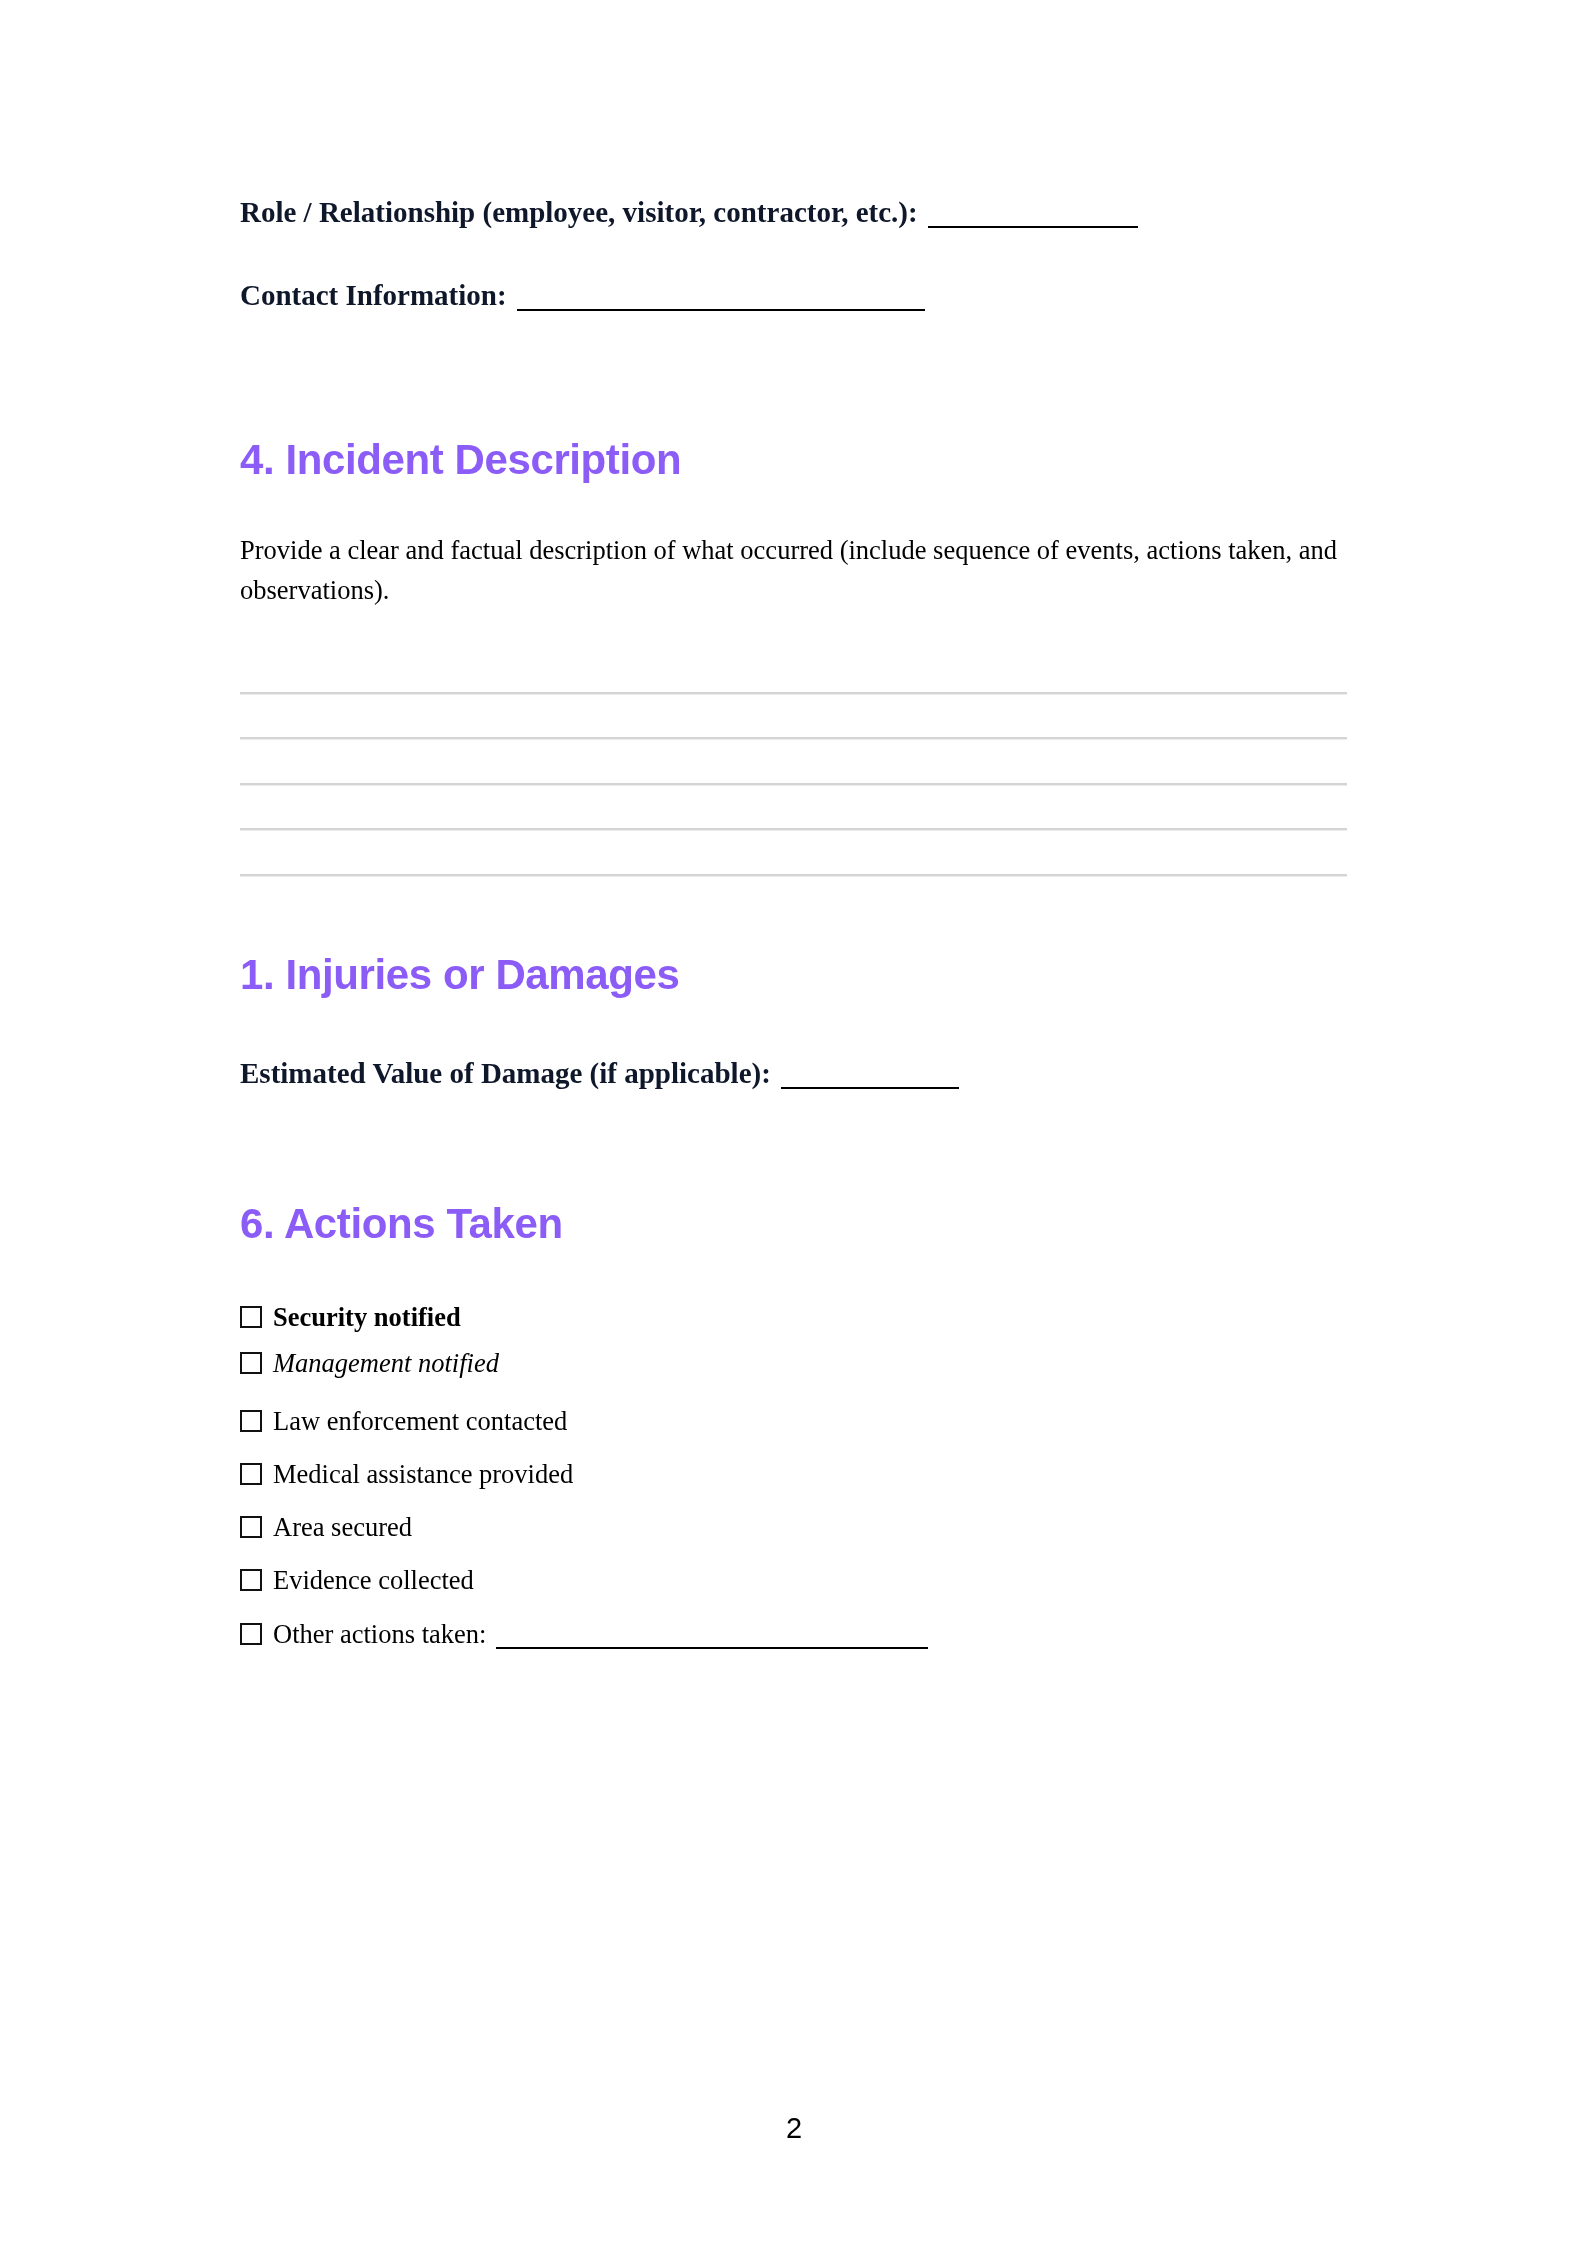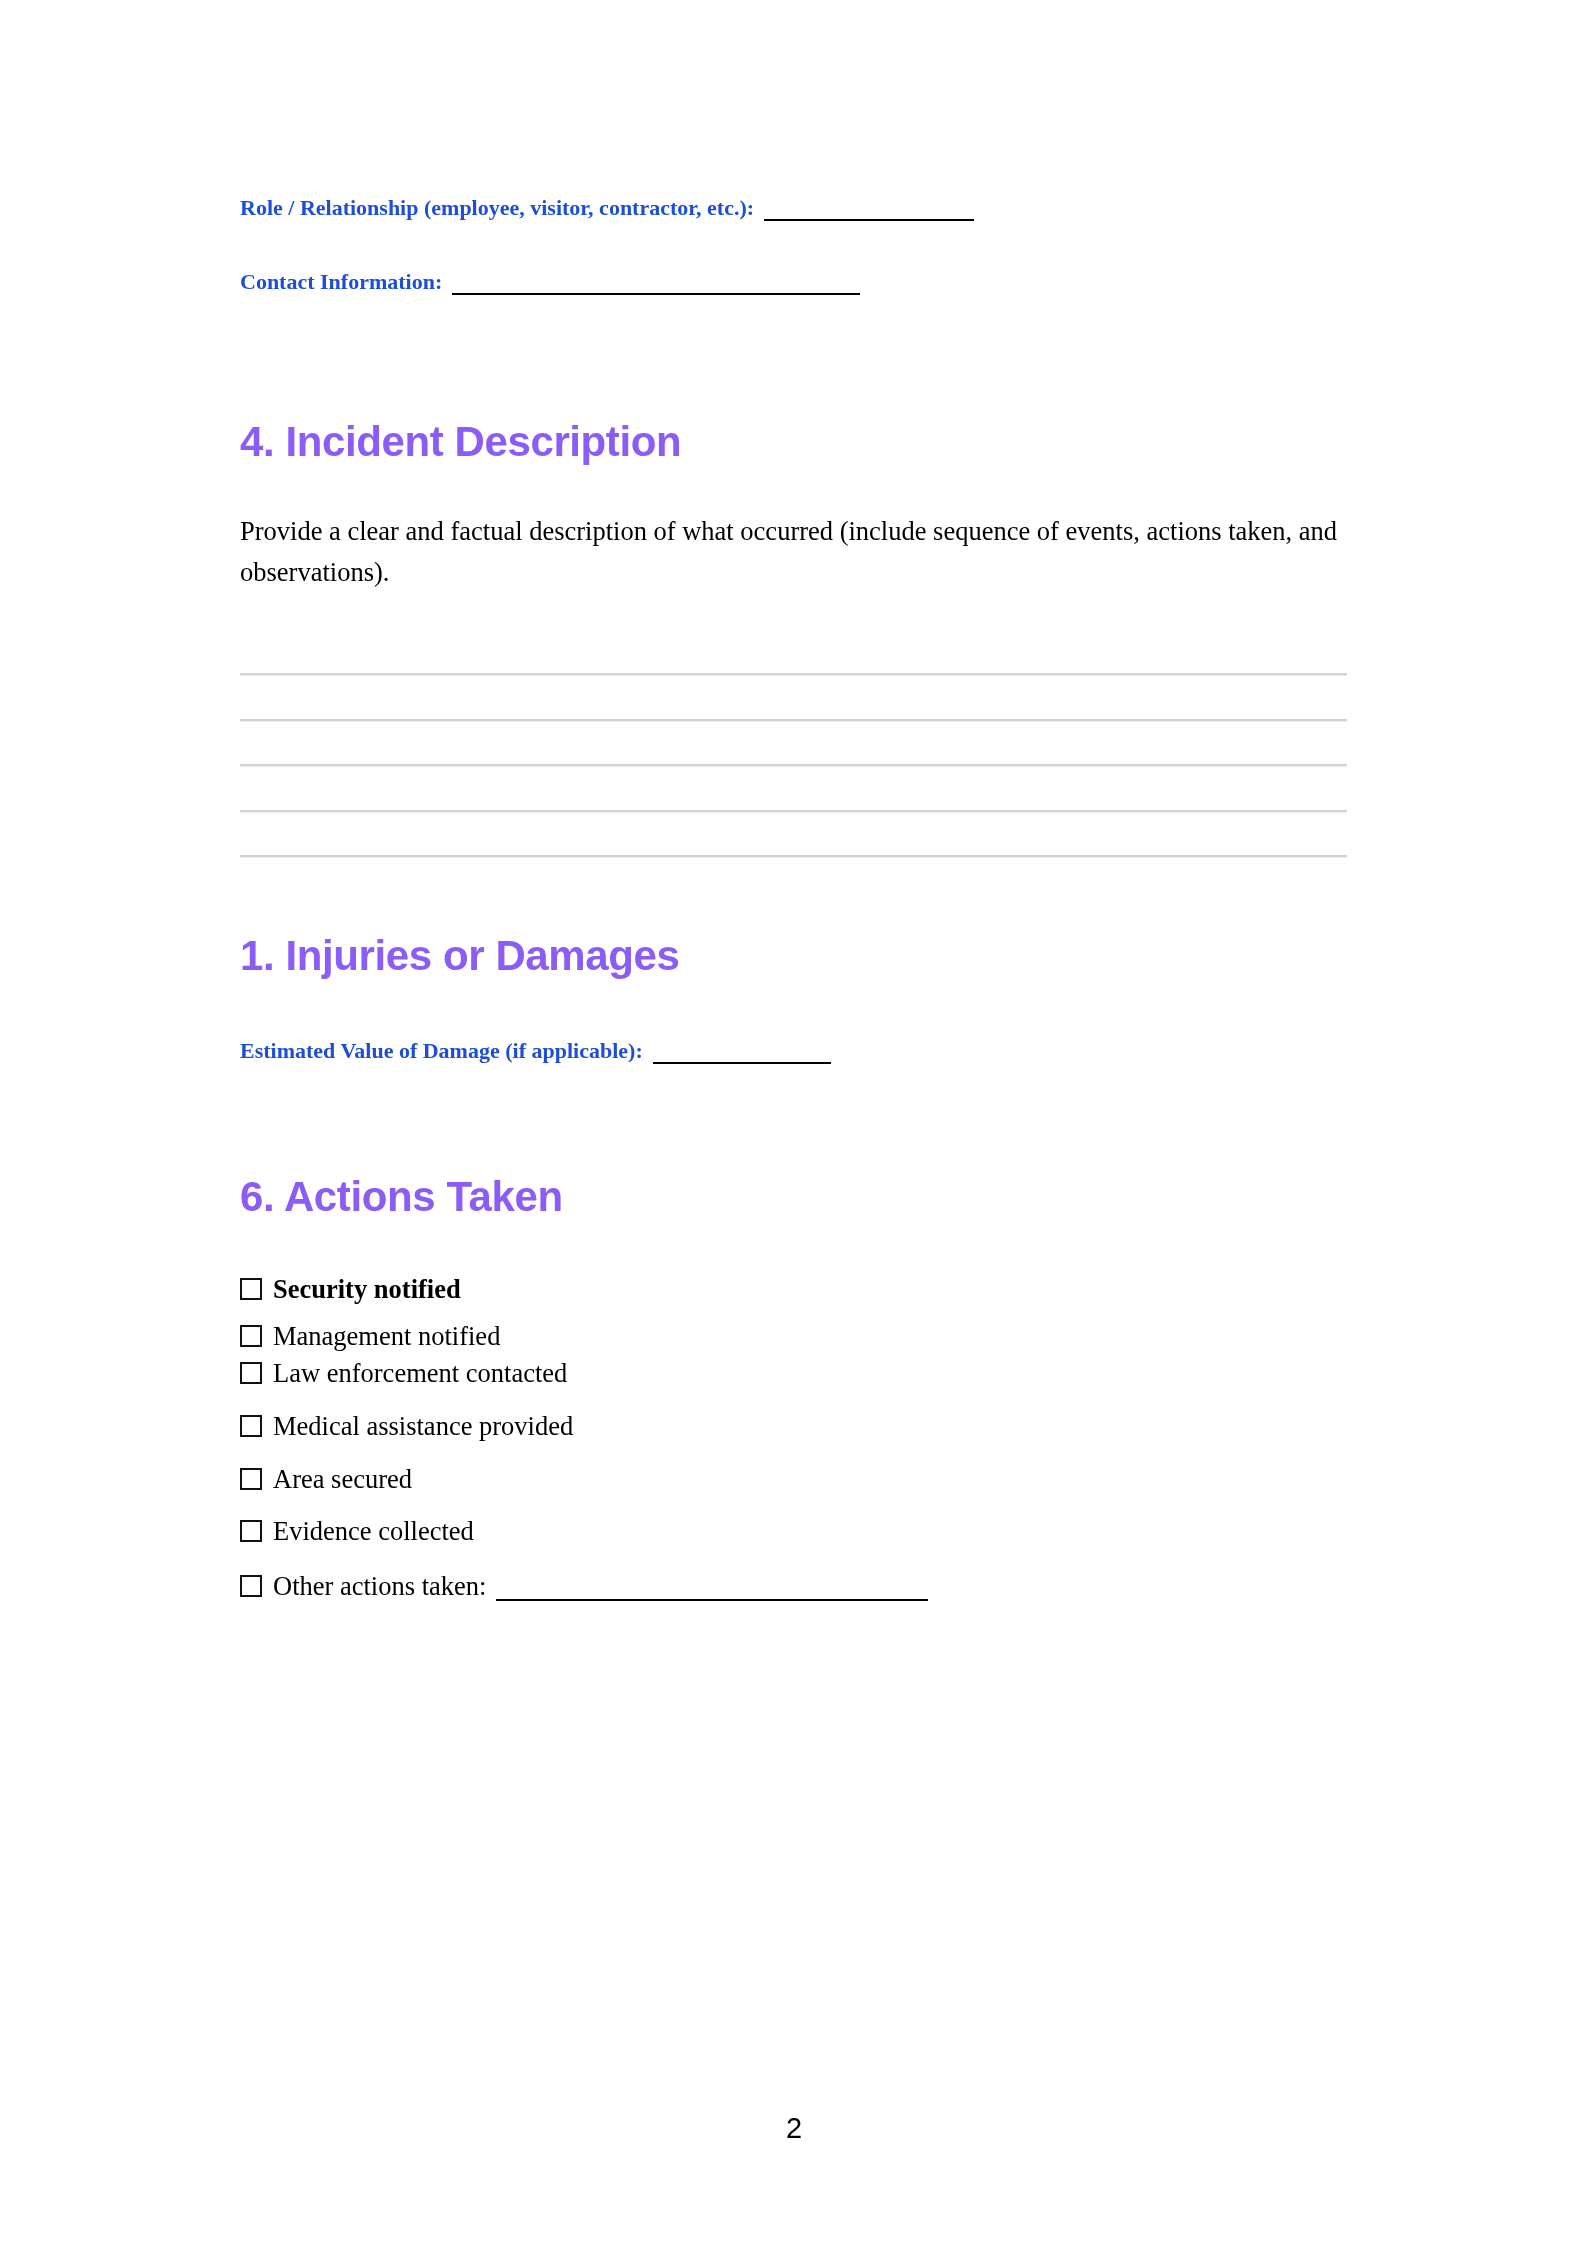--- a/index.html
+++ b/index.html
@@ -32,23 +32,23 @@
     position: absolute;
     left: 240px;
     top: 0;
     width: 1110px;
   }
 
   
   .field-row {
     font-family: "Liberation Serif", "DejaVu Serif", serif;
     font-weight: bold;
-    font-size: 22px;
+    font-size: 29px;
     line-height: 1.25;
-    color: #1d4ed8;
+    color: #0f172a;
     white-space: nowrap;
   }
   .field-label {
     font-weight: bold;
   }
   .blank {
     display: inline-block;
     vertical-align: baseline;
     border-bottom: 2.2px solid #000;
     height: 1.05em;
@@ -167,21 +167,21 @@
       </div>
     </div>
 
     <div style="margin-top:110px;">
       <div class="section-heading">6. Actions Taken</div>
 
       <div style="margin-top:54px;">
         <div class="checkbox-row" style="margin-bottom:15px;font-weight:bold;">
           <span class="checkbox-glyph"></span><span class="cb-label">Security notified</span>
         </div>
-        <div class="checkbox-row" style="margin-bottom:5px;">
+        <div class="checkbox-row" style="margin-bottom:26px;font-style:italic;">
           <span class="checkbox-glyph"></span><span class="cb-label">Management notified</span>
         </div>
         <div class="checkbox-row" style="margin-bottom:21px;">
           <span class="checkbox-glyph"></span><span class="cb-label">Law enforcement contacted</span>
         </div>
         <div class="checkbox-row" style="margin-bottom:21px;">
           <span class="checkbox-glyph"></span><span class="cb-label">Medical assistance provided</span>
         </div>
         <div class="checkbox-row" style="margin-bottom:21px;">
           <span class="checkbox-glyph"></span><span class="cb-label">Area secured</span>

